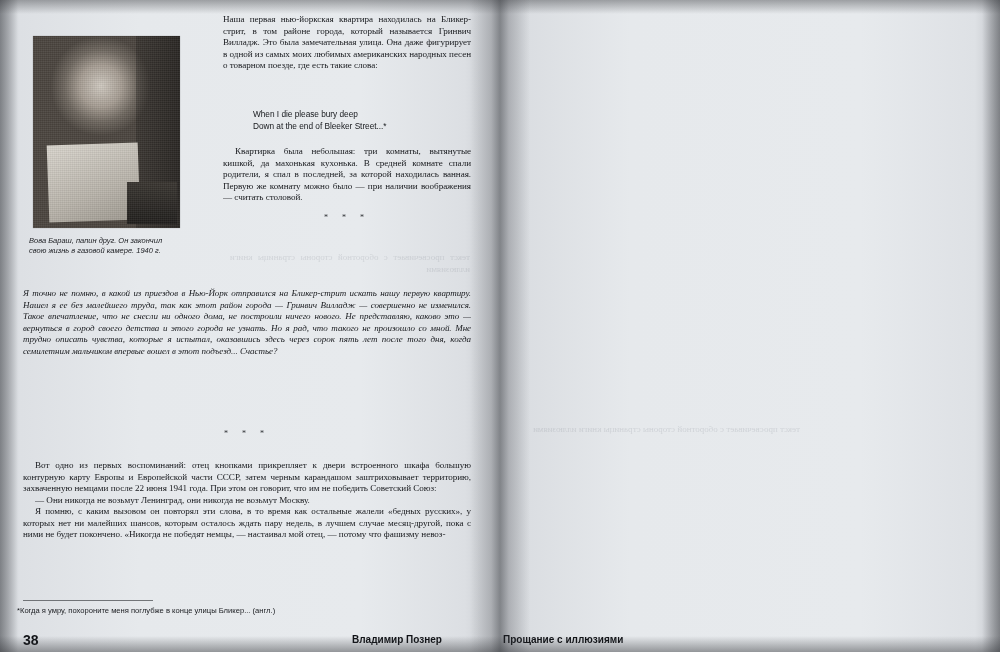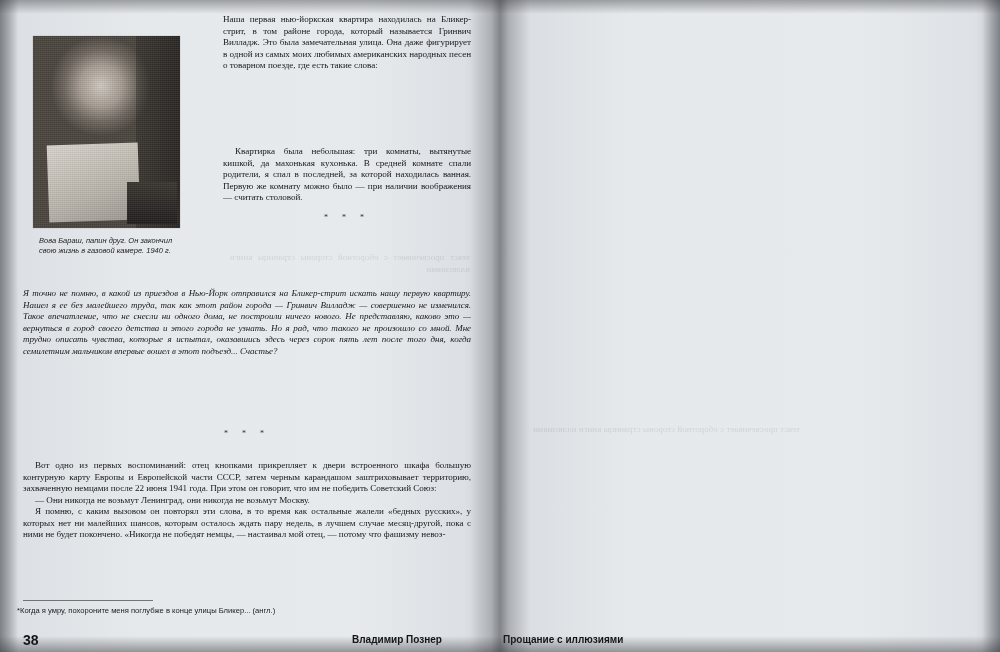--- a/index.html
+++ b/index.html
@@ -149,26 +149,30 @@
 
   <div class="page left">
 
     <div class="photo" id="photo-barash" style="left:33px;top:36px;width:147px;height:192px;">
       <div class="darkwall"></div>
       <div class="paper"></div>
       <div class="desk"></div>
       <div class="grain"></div>
     </div>
 
-    <div class="caption" style="left:39px;top:236px;width:150px;">Вова Бараш, папин друг. Он закончил свою жизнь в газовой камере. 1940 г.</div>
+    <div class="caption" style="left:29px;top:236px;width:150px;">Вова Бараш, папин друг. Он закончил свою жизнь в газовой камере. 1940 г.</div>
 
     <div class="col" style="left:223px;top:14px;width:248px;">
       <p class="noind">Наша первая нью-йоркская квартира находилась на Бликер-стрит, в том районе города, который называется Гринвич Вилладж. Это была замечательная улица. Она даже фигурирует в одной из самых моих любимых американских народных песен о товарном поезде, где есть такие слова:</p>
     </div>
 
+    <div class="col verse" style="left:253px;top:108px;width:220px;">
+      <div>When I die please bury deep</div>
+      <div>Down at the end of Bleeker Street...*</div>
+    </div>
 
     <div class="col" style="left:223px;top:146px;width:248px;">
       <p>Квартирка была небольшая: три комнаты, вытянутые кишкой, да махонькая кухонька. В средней комнате спали родители, я спал в последней, за которой находилась ванная. Первую же комнату можно было — при наличии воображения — считать столовой.</p>
     </div>
 
     <div class="col stars" style="left:223px;top:212px;width:248px;">* * *</div>
 
     <div class="col ital" style="left:23px;top:288px;width:448px;">
       <p class="noind">Я точно не помню, в какой из приездов в Нью-Йорк отправился на Бликер-стрит искать нашу первую квартиру. Нашел я ее без малейшего труда, так как этот район города — Гринвич Вилладж — совершенно не изменился. Такое впечатление, что не снесли ни одного дома, не построили ничего нового. Не представляю, каково это — вернуться в город своего детства и этого города не узнать. Но я рад, что такого не произошло со мной. Мне трудно описать чувства, которые я испытал, оказавшись здесь через сорок пять лет после того дня, когда семилетним мальчиком впервые вошел в этот подъезд... Счастье?</p>
     </div>

